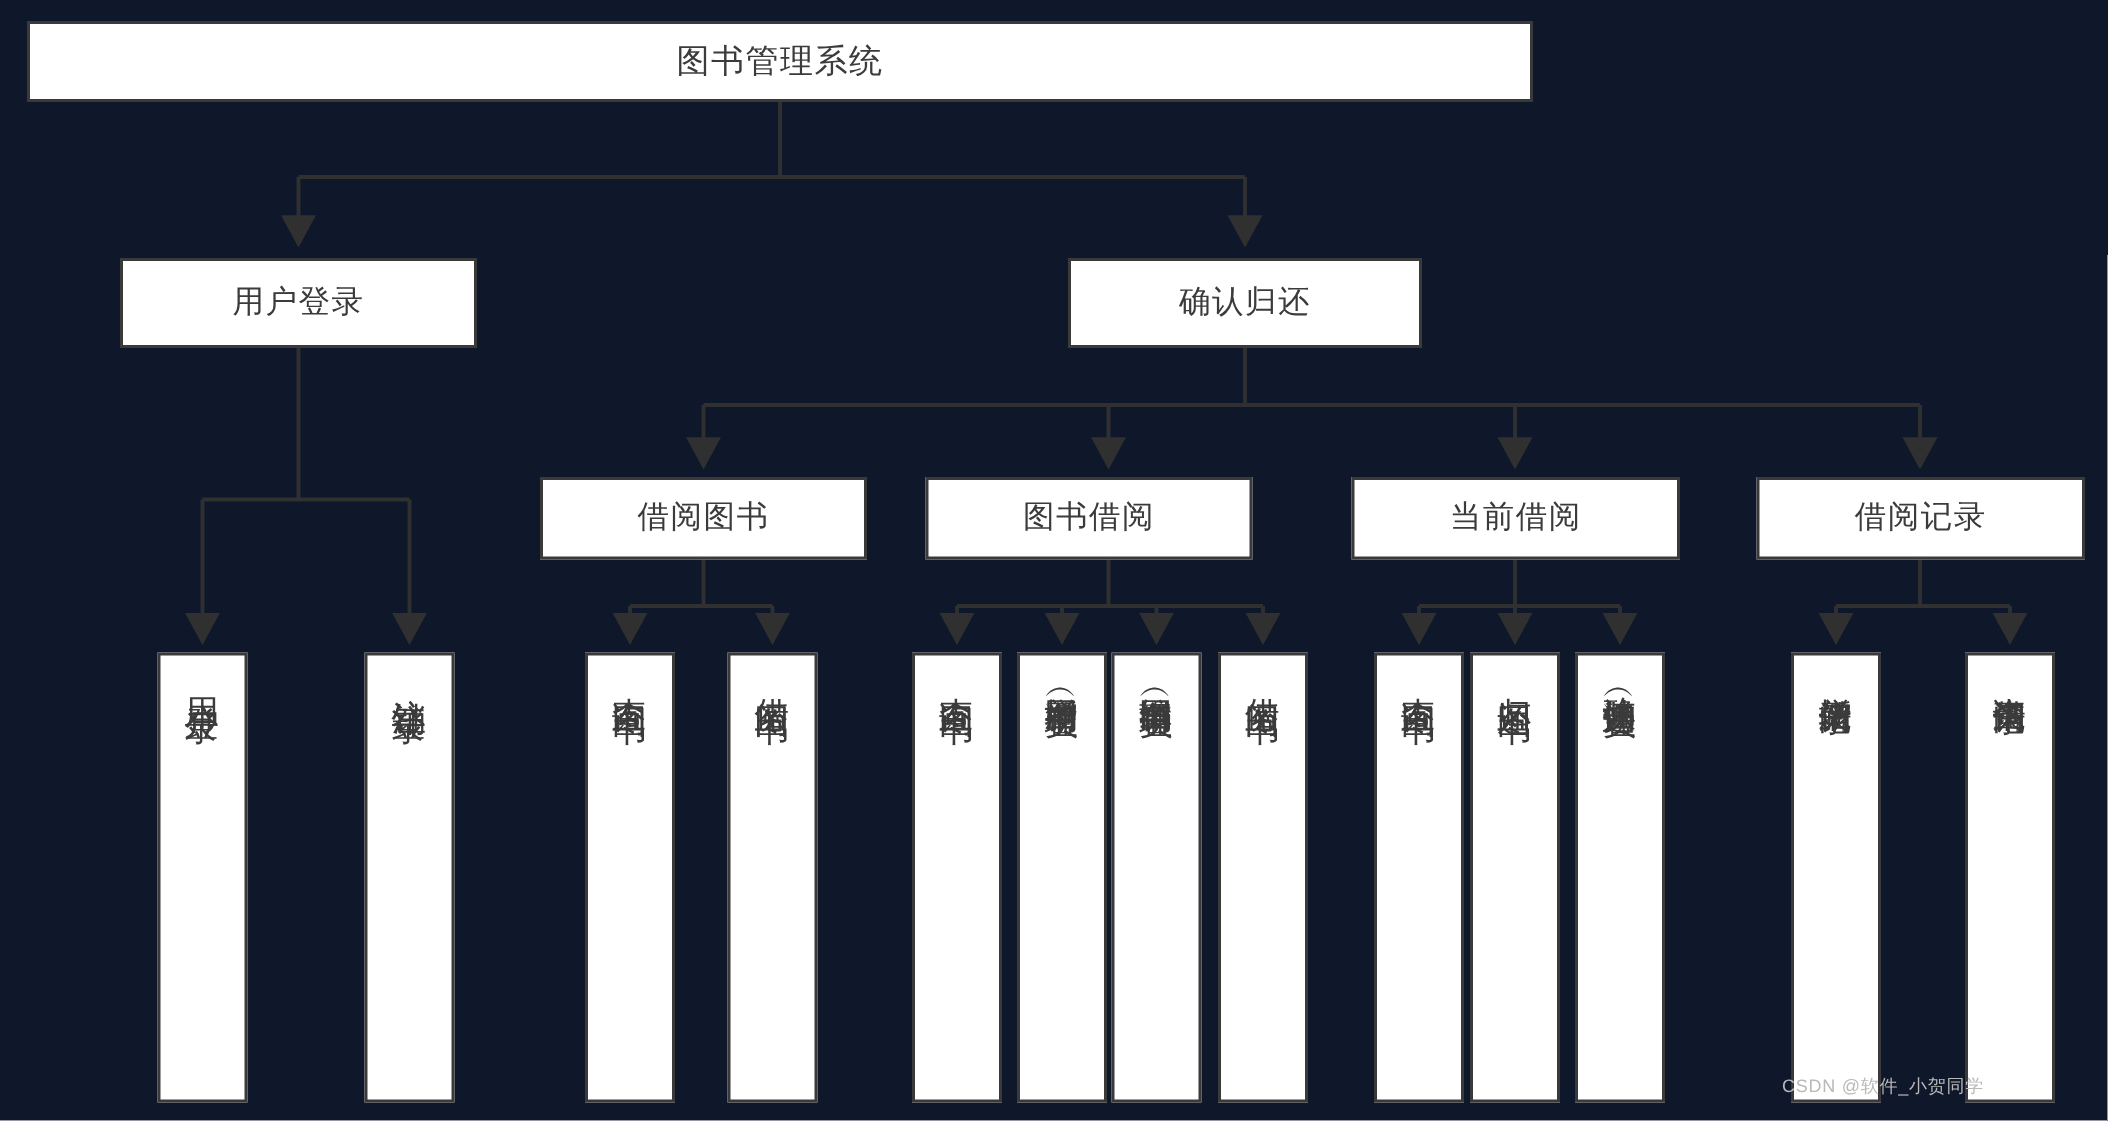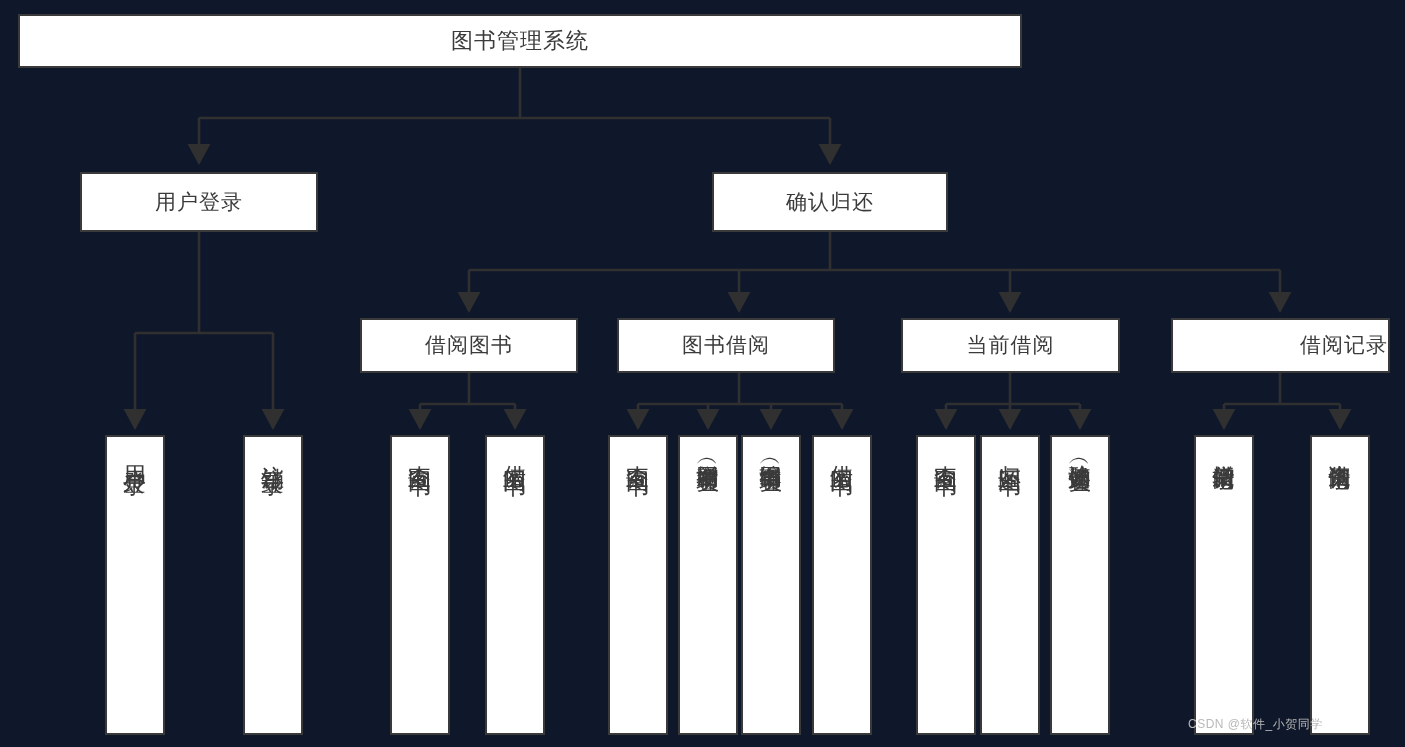--- a/index.html
+++ b/index.html
@@ -149,21 +149,21 @@
 
   <div class="node horiz" style="left:360px; top:318px; width:218px; height:55px;">
     <span class="node-label">借阅图书</span>
   </div>
   <div class="node horiz" style="left:606px; top:318px; width:218px; height:55px;margin-left:11px;">
     <span class="node-label">图书借阅</span>
   </div>
   <div class="node horiz" style="left:901px; top:318px; width:219px; height:55px;">
     <span class="node-label">当前借阅</span>
   </div>
-  <div class="node horiz" style="left:1171px; top:318px; width:219px; height:55px;justify-content:flex-end;">
+  <div class="node horiz" style="left:1171px; top:318px; width:219px; height:55px;">
     <span class="node-label">借阅记录</span>
   </div>
 
   <div class="node leaf" style="left:105px; top:435px; width:60px; height:300px;">
     <span class="node-label">用户登录</span>
   </div>
   <div class="node leaf" style="left:243px; top:435px; width:60px; height:300px;">
     <span class="node-label">注销登录</span>
   </div>
 

